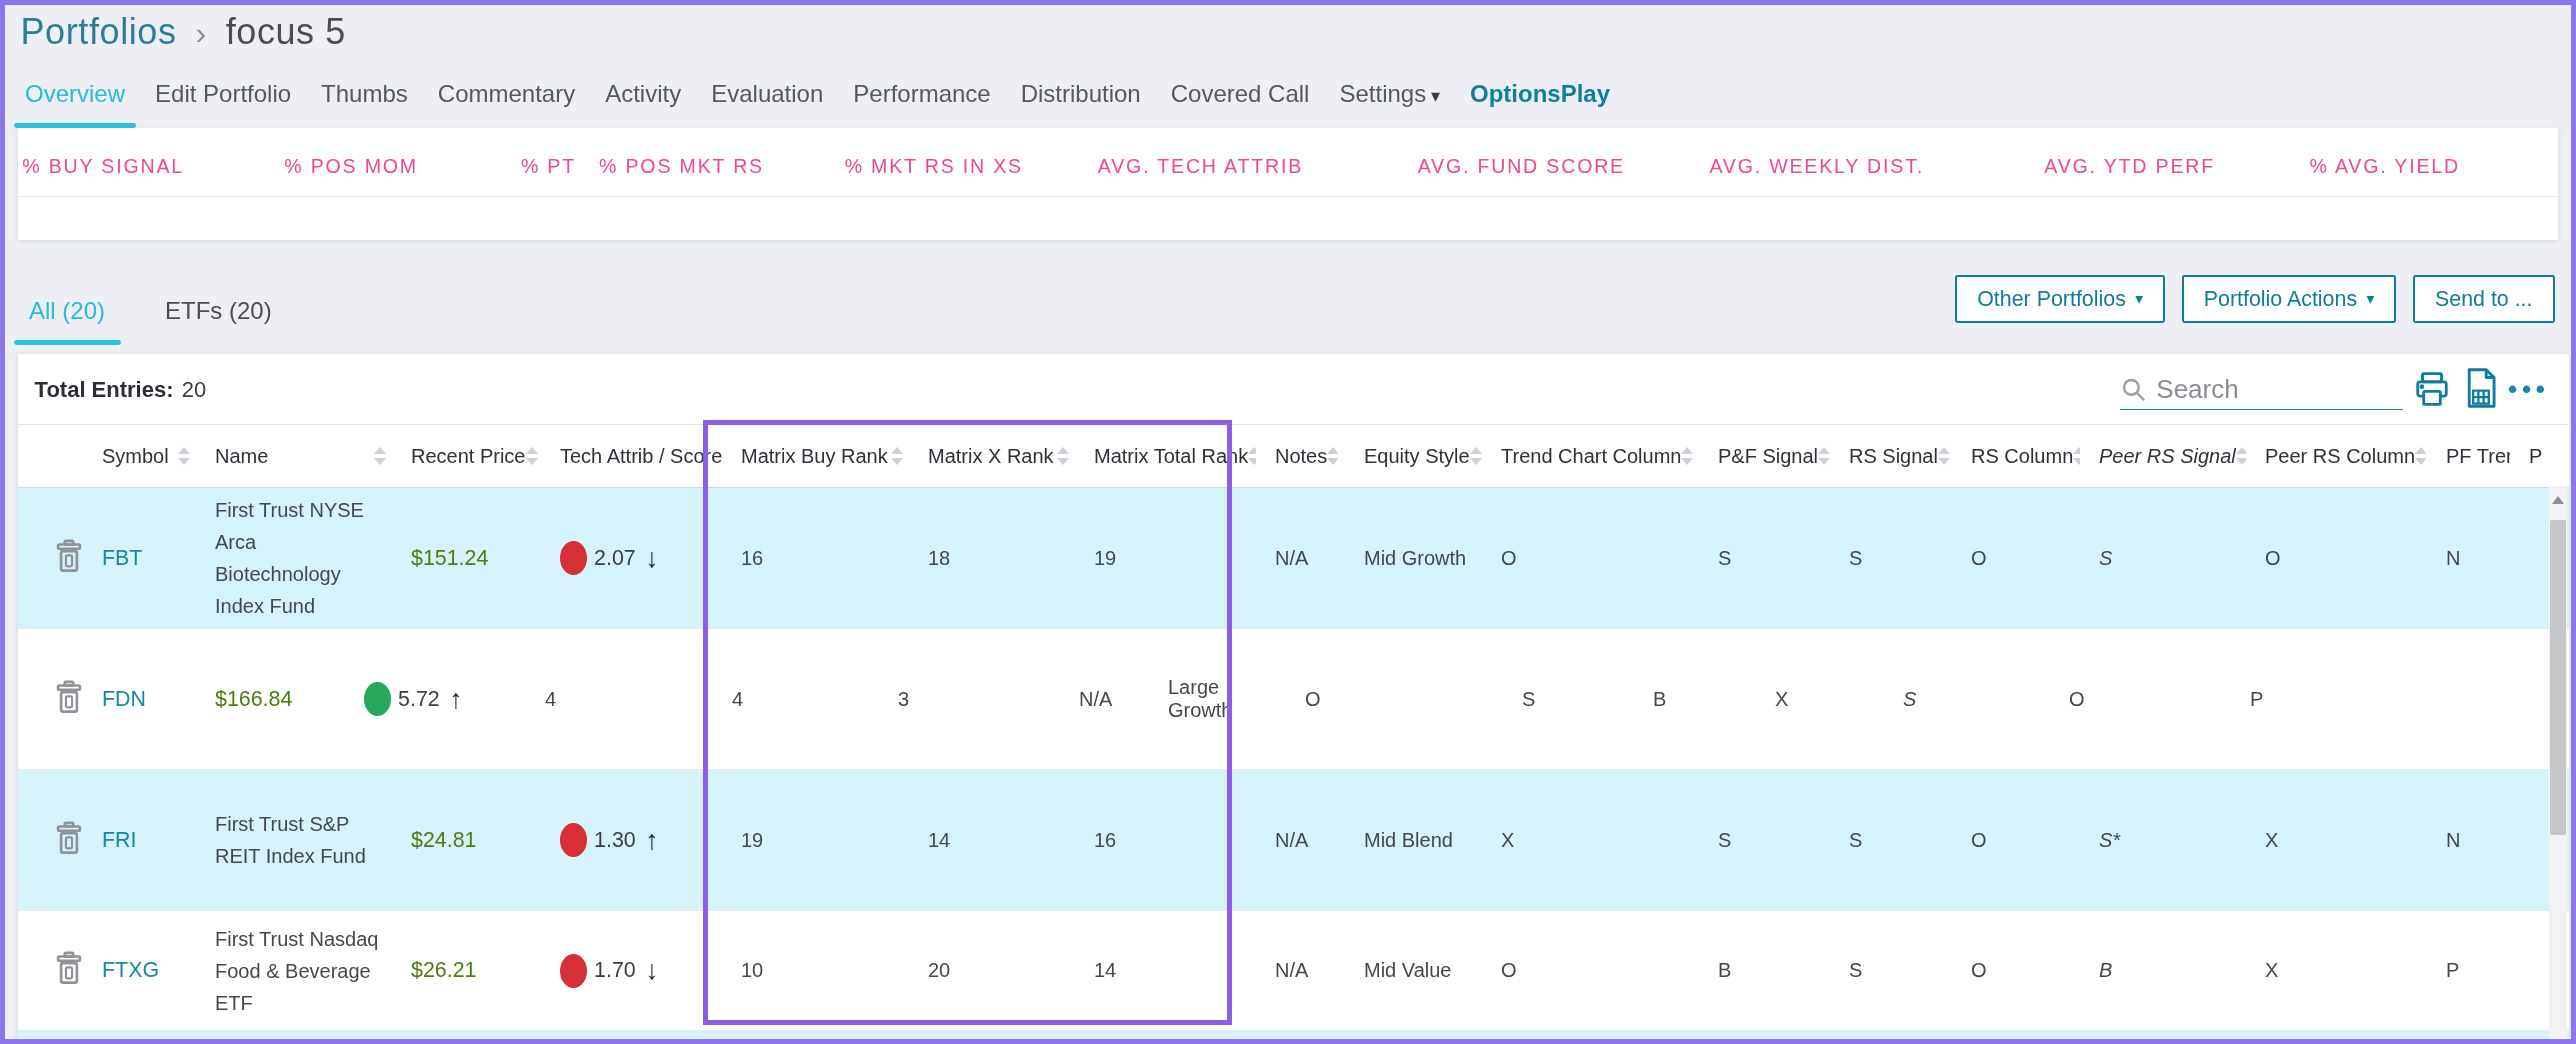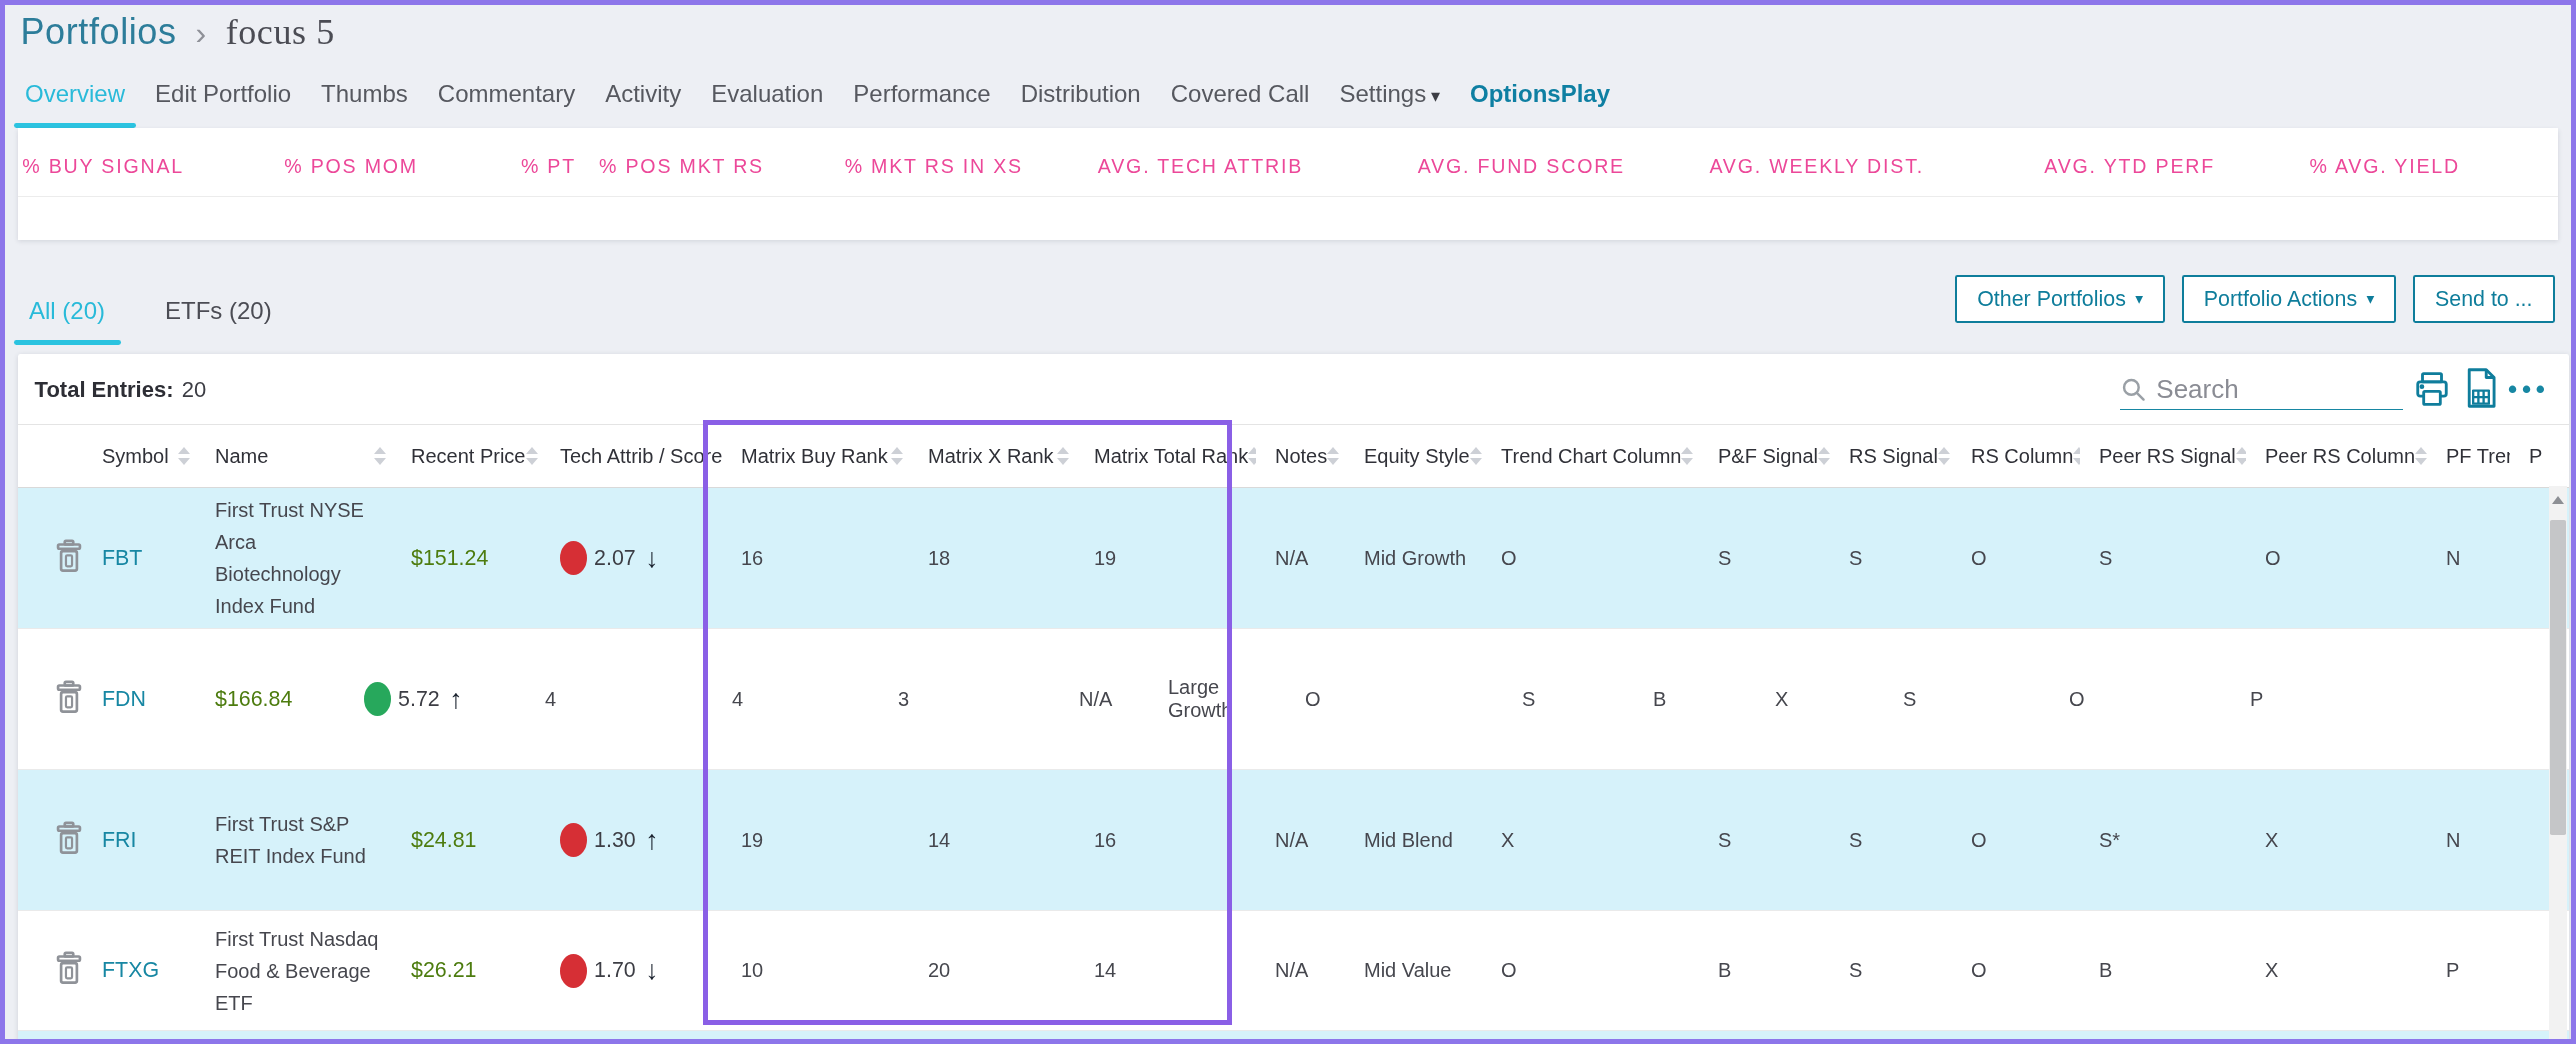--- a/index.html
+++ b/index.html
@@ -4,21 +4,21 @@
 <style>
   html,body{margin:0;padding:0;background:#fff;}
   body{width:2576px;height:1044px;font-family:"Liberation Sans",sans-serif;-webkit-font-smoothing:antialiased;}
   .frame{position:relative;width:2576px;height:1044px;box-sizing:border-box;border:5.3px solid #8d76ea;background:#edeff4;overflow:hidden;}
   .content{position:relative;width:2565px;height:1034px;}
 
   
   .title{position:absolute;left:15.5px;top:6px;font-size:36px;letter-spacing:0.6px;}
   .title .root{color:#2d7d9a;}
   .title .sep{color:#8f9198;margin:0 8.3px;font-size:32px;}
-  .title .cur{color:#4b4c54;font-family:Liberation Serif, serif;}
+  .title .cur{color:#4b4c54;}
 
   .tabs{position:absolute;left:20px;top:75px;display:flex;gap:30px;font-size:24px;color:#56585f;}
   .tab{position:relative;cursor:pointer;padding-bottom:15.5px;white-space:nowrap;}
   .tab.active{color:#29bad9;}
   .tab.active::after{content:"";position:absolute;left:-10.7px;right:-10.7px;bottom:-4.8px;height:5.3px;background:#2bc3e0;border-radius:2.4px;}
   .tab .caret{font-size:18px;margin-left:4.8px;color:#3c3d44;}
   .tab.brand{color:#0e7fa2;font-weight:bold;}
 
   
   .stats{position:absolute;left:13px;top:123px;width:2540px;height:112px;background:#fff;box-shadow:0 2.4px 4.8px rgba(40,50,70,.14);}
@@ -63,21 +63,21 @@
   .sorters .up{border-bottom:7.7px solid #cdd0d6;}
   .sorters .down{border-top:7.7px solid #cdd0d6;}
 
   .row{display:flex;align-items:center;min-height:140px;background:#fff;border-bottom:1.2px solid #eaeaea;}
   .row.alt{background:#d6f2fa;}
   .row.short{min-height:119px;}
   .row-partial{height:13.7px;background:#d6f2fa;}
   .td{box-sizing:border-box;padding-left:19px;font-size:20px;color:#46474e;}
   .c1{width:65px;}.c2{width:113px;}.c3{width:196px;}.c4{width:149px;}.c5{width:181px;}
   .c6{width:187px;}.c7{width:166px;}.c8{width:181px;}.c9{width:89px;}.c10{width:137px;}
-  .c11{width:217px;}.c12{width:131px;}.c13{width:122px;}.c14{width:128px;}.c15{width:166px;}
+  .c11{width:217px;}.c12{width:131px;}.c13{width:122px;}.c14{width:128px;}.c15{width:166px;font-style:italic;}
   .c16{width:181px;}.c17{width:83px;}.c18{flex:1;}
   .sym{color:#1787a3;font-size:21.4px;cursor:pointer;}
   .nm{line-height:1.6;padding-right:10.7px;}
   .price{font-size:21.4px;color:#4d7c0f;}
   .trash{margin-left:16.6px;cursor:pointer;display:inline-flex;}
   .tech{display:flex;align-items:center;gap:7.1px;}
   .dot{width:27px;height:34px;border-radius:50%;flex:0 0 auto;}
   .dot.red{background:#d62f35;}
   .dot.green{background:#27a85c;}
   .score{font-size:21.4px;color:#3c3d44;}

